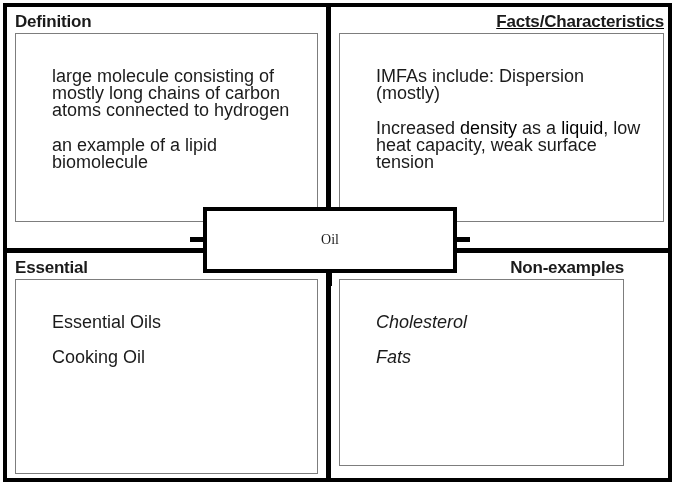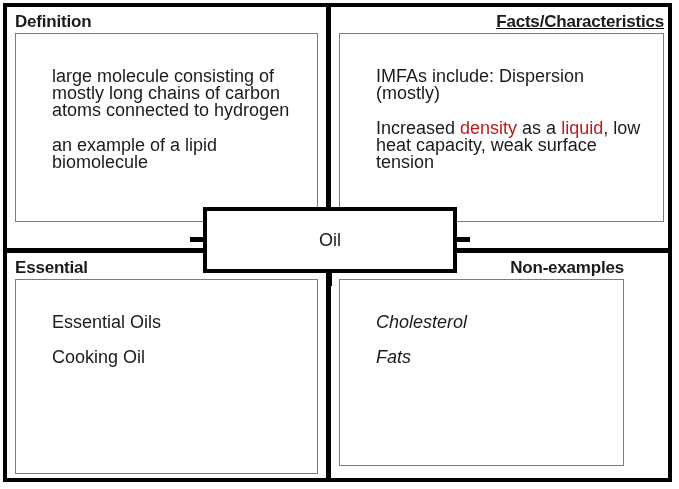--- a/index.html
+++ b/index.html
@@ -90,40 +90,41 @@
     font-size: 18px;
     line-height: 17px;
     color: #1b1b1b;
     margin-left: 28px;
   }
   .panel-text p {
     margin: 0 0 18px 0;
   }
   .panel-text p:last-child { margin-bottom: 0; }
 
-  .tint-red { color: #b91c1c; }
+  .tint-red { color: #000000; }
 
   
   .center-node {
     position: absolute;
     left: 203px;
     top: 207px;
     width: 254px;
     height: 66px;
     border: 4px solid #000000;
     background: #ffffff;
     box-sizing: border-box;
     display: flex;
     align-items: center;
     justify-content: center;
     z-index: 5;
   }
   .center-node-label {
-    font-size: 18px;
+    font-size: 14px;
     color: #1b1b1b;
+    font-family: Liberation Serif, serif;
   }
 
   .connector {
     position: absolute;
     background: #000000;
     z-index: 4;
   }
   .connector-left  { left: 190px; top: 237px; width: 16px; height: 5px; }
   .connector-right { left: 454px; top: 237px; width: 16px; height: 5px; }
   .connector-down  { left: 327px; top: 270px; width: 5px; height: 16px; }

